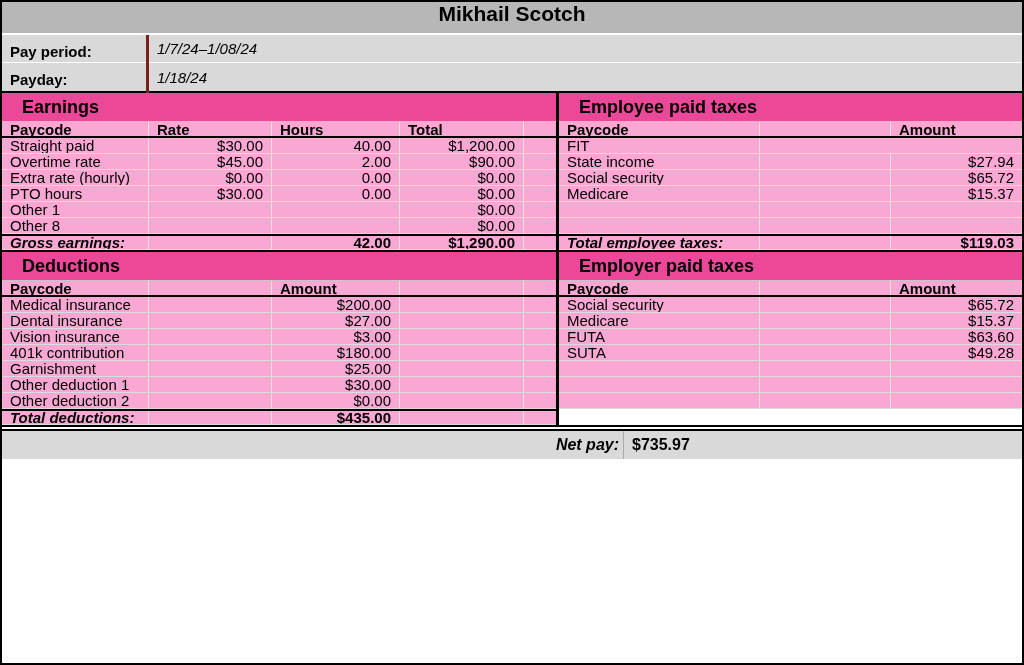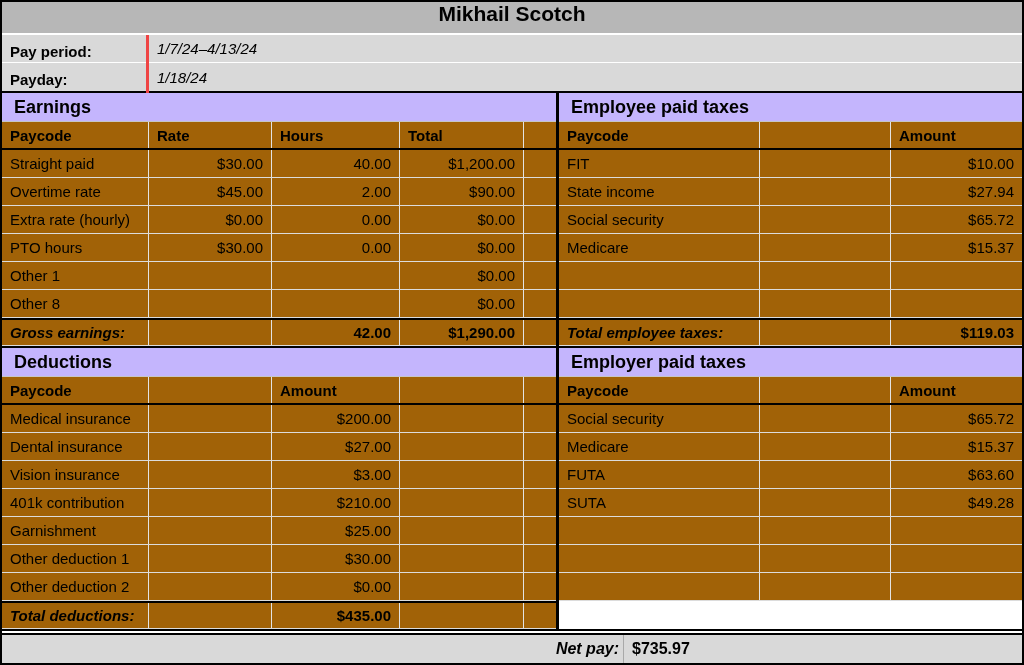--- a/index.html
+++ b/index.html
@@ -19,45 +19,45 @@
     border-bottom:2px solid #ffffff;
     display:flex; justify-content:center;
     font-size:21px; font-weight:bold;
   }
 
   
   .info-block { border-bottom:2px solid #000; }
   .info-row { height:28px; background:#d9d9d9; display:flex; }
   .info-row.first { border-bottom:1px solid #ffffff; }
   .info-label {
-    width:147px; border-right:3px solid #ef4444;
+    width:147px; border-right:3px solid #7f1d1d;
     font-weight:bold; font-size:15px;
     display:flex; align-items:center; padding:16px 8px;
   }
   .info-value {
     flex:1; font-style:italic; font-size:15px;
     display:flex; align-items:center; padding:0 8px;
   }
 
   
   .band { display:flex; border-bottom:2px solid #000; }
   .half-left  { width:557px; border-right:3px solid #000; }
   .half-right { width:463px; }
 
   .section-hdr {
-    height:29px; background:#c4b5fd;
+    height:29px; background:#ec4899;
     border-bottom:1px solid #c6c6c6;
-    display:flex; align-items:center; padding:0 12px;
+    display:flex; align-items:center; padding:0 20px;
     font-size:18px; font-weight:bold;
   }
 
   .lgrid { display:grid; grid-template-columns:147px 123px 128px 124px 32px; }
   .rgrid { display:grid; grid-template-columns:201px 131px 131px; }
 
-  .row { height:28px; border-bottom:1px solid #dcdcdc; background:#a16207; }
+  .row { height:16px; border-bottom:1px solid #dcdcdc; background:#f9a8d4; }
   .hdr-row { border-bottom:2px solid #000; }
   .hdr-row .cell { font-weight:bold; }
   .total-row { border-top:2px solid #000; border-bottom:1px solid #dcdcdc; }
   .total-row .cell { font-weight:bold; }
   .total-row .cell.lbl { font-style:italic; }
 
   .cell {
     font-size:15px; padding:0 8px;
     display:flex; align-items:center;
     border-right:1px solid #e3e3e3;
@@ -87,21 +87,21 @@
 
 <div id="stub">
 
   <div class="title-bar">
     <span>Mikhail Scotch</span>
   </div>
 
   <div class="info-block">
     <div class="info-row first">
       <div class="info-label">Pay period:</div>
-      <div class="info-value">1/7/24–4/13/24</div>
+      <div class="info-value">1/7/24–1/08/24</div>
     </div>
     <div class="info-row">
       <div class="info-label">Payday:</div>
       <div class="info-value">1/18/24</div>
     </div>
   </div>
 
   <div class="band">
 
     <div class="half-left">
@@ -167,21 +167,20 @@
     <div class="half-right">
       <div class="section-hdr">Employee paid taxes</div>
       <div class="row hdr-row rgrid">
         <div class="cell">Paycode</div>
         <div class="cell"></div>
         <div class="cell">Amount</div>
       </div>
       <div class="row rgrid">
         <div class="cell">FIT</div>
         <div class="cell"></div>
-        <div class="cell num">$10.00</div>
       </div>
       <div class="row rgrid">
         <div class="cell">State income</div>
         <div class="cell"></div>
         <div class="cell num">$27.94</div>
       </div>
       <div class="row rgrid">
         <div class="cell">Social security</div>
         <div class="cell"></div>
         <div class="cell num">$65.72</div>
@@ -237,21 +236,21 @@
       <div class="row lgrid">
         <div class="cell">Vision insurance</div>
         <div class="cell"></div>
         <div class="cell num">$3.00</div>
         <div class="cell"></div>
         <div class="cell"></div>
       </div>
       <div class="row lgrid">
         <div class="cell">401k contribution</div>
         <div class="cell"></div>
-        <div class="cell num">$210.00</div>
+        <div class="cell num">$180.00</div>
         <div class="cell"></div>
         <div class="cell"></div>
       </div>
       <div class="row lgrid">
         <div class="cell">Garnishment</div>
         <div class="cell"></div>
         <div class="cell num">$25.00</div>
         <div class="cell"></div>
         <div class="cell"></div>
       </div>

